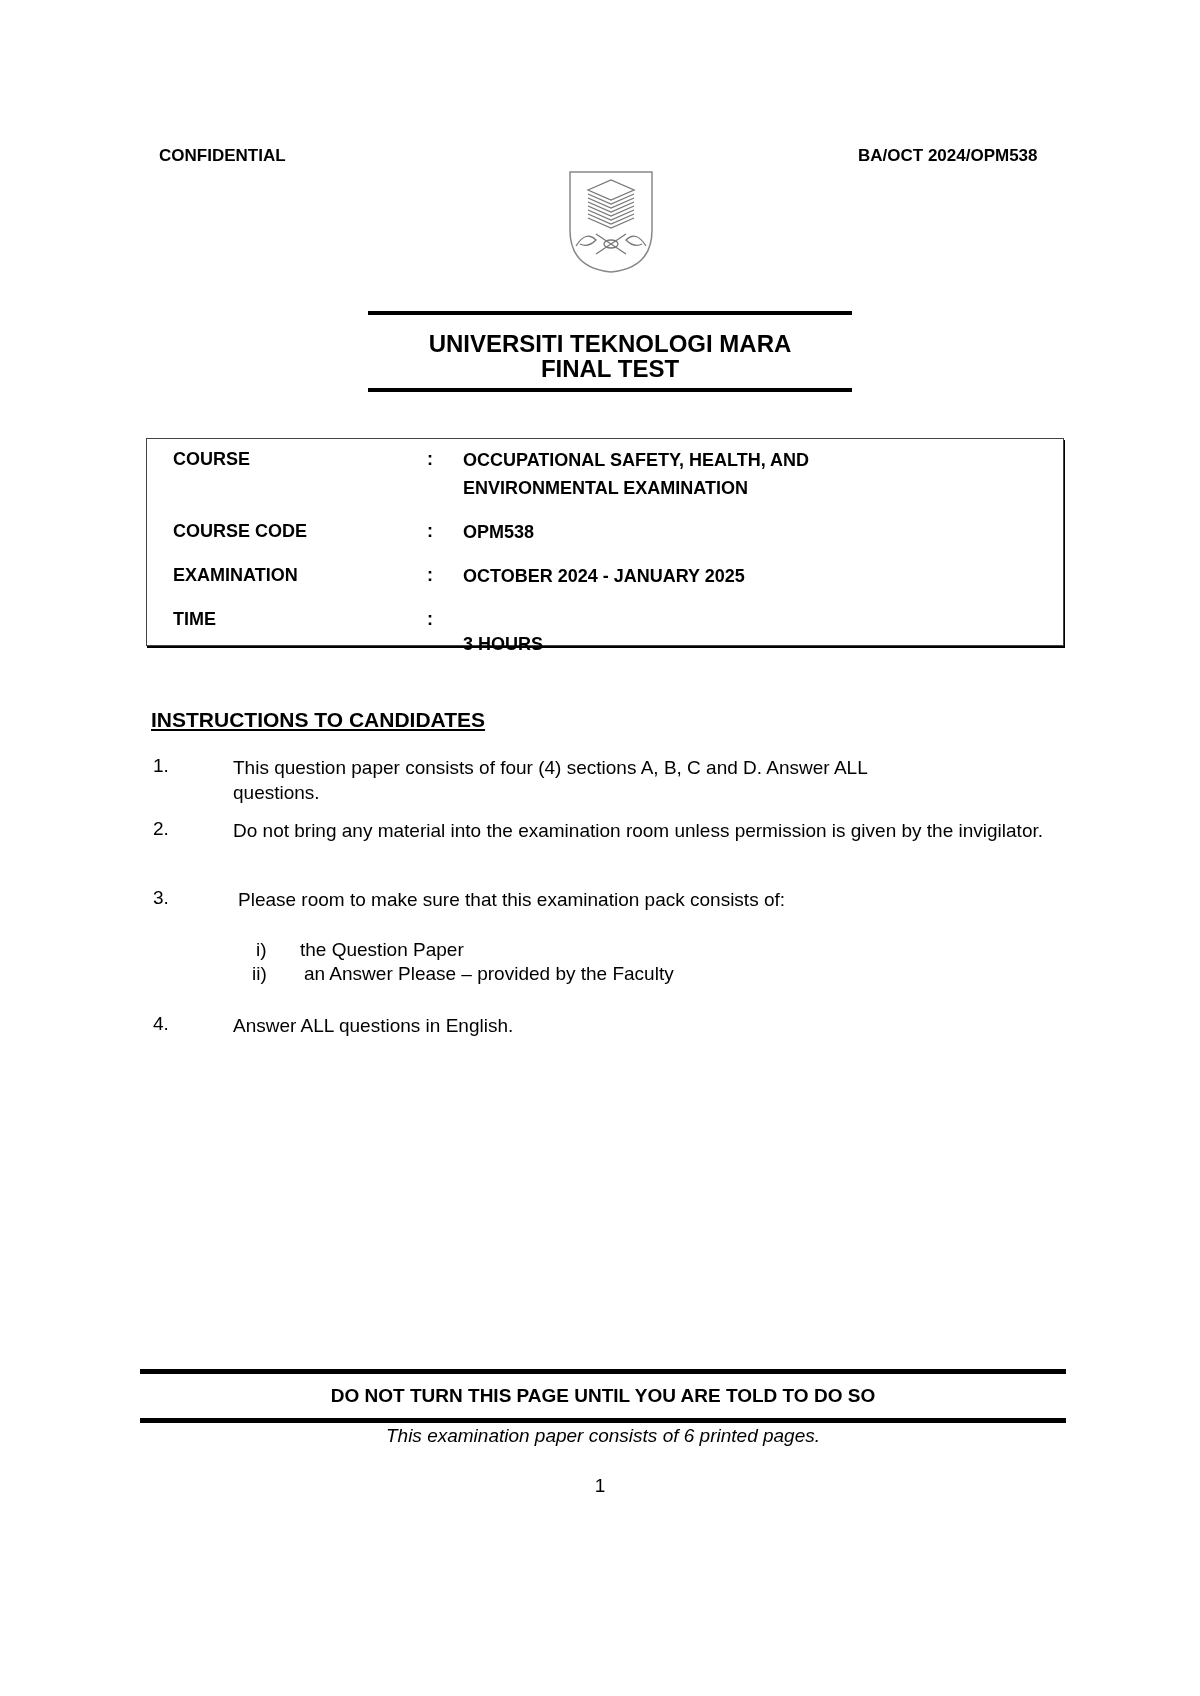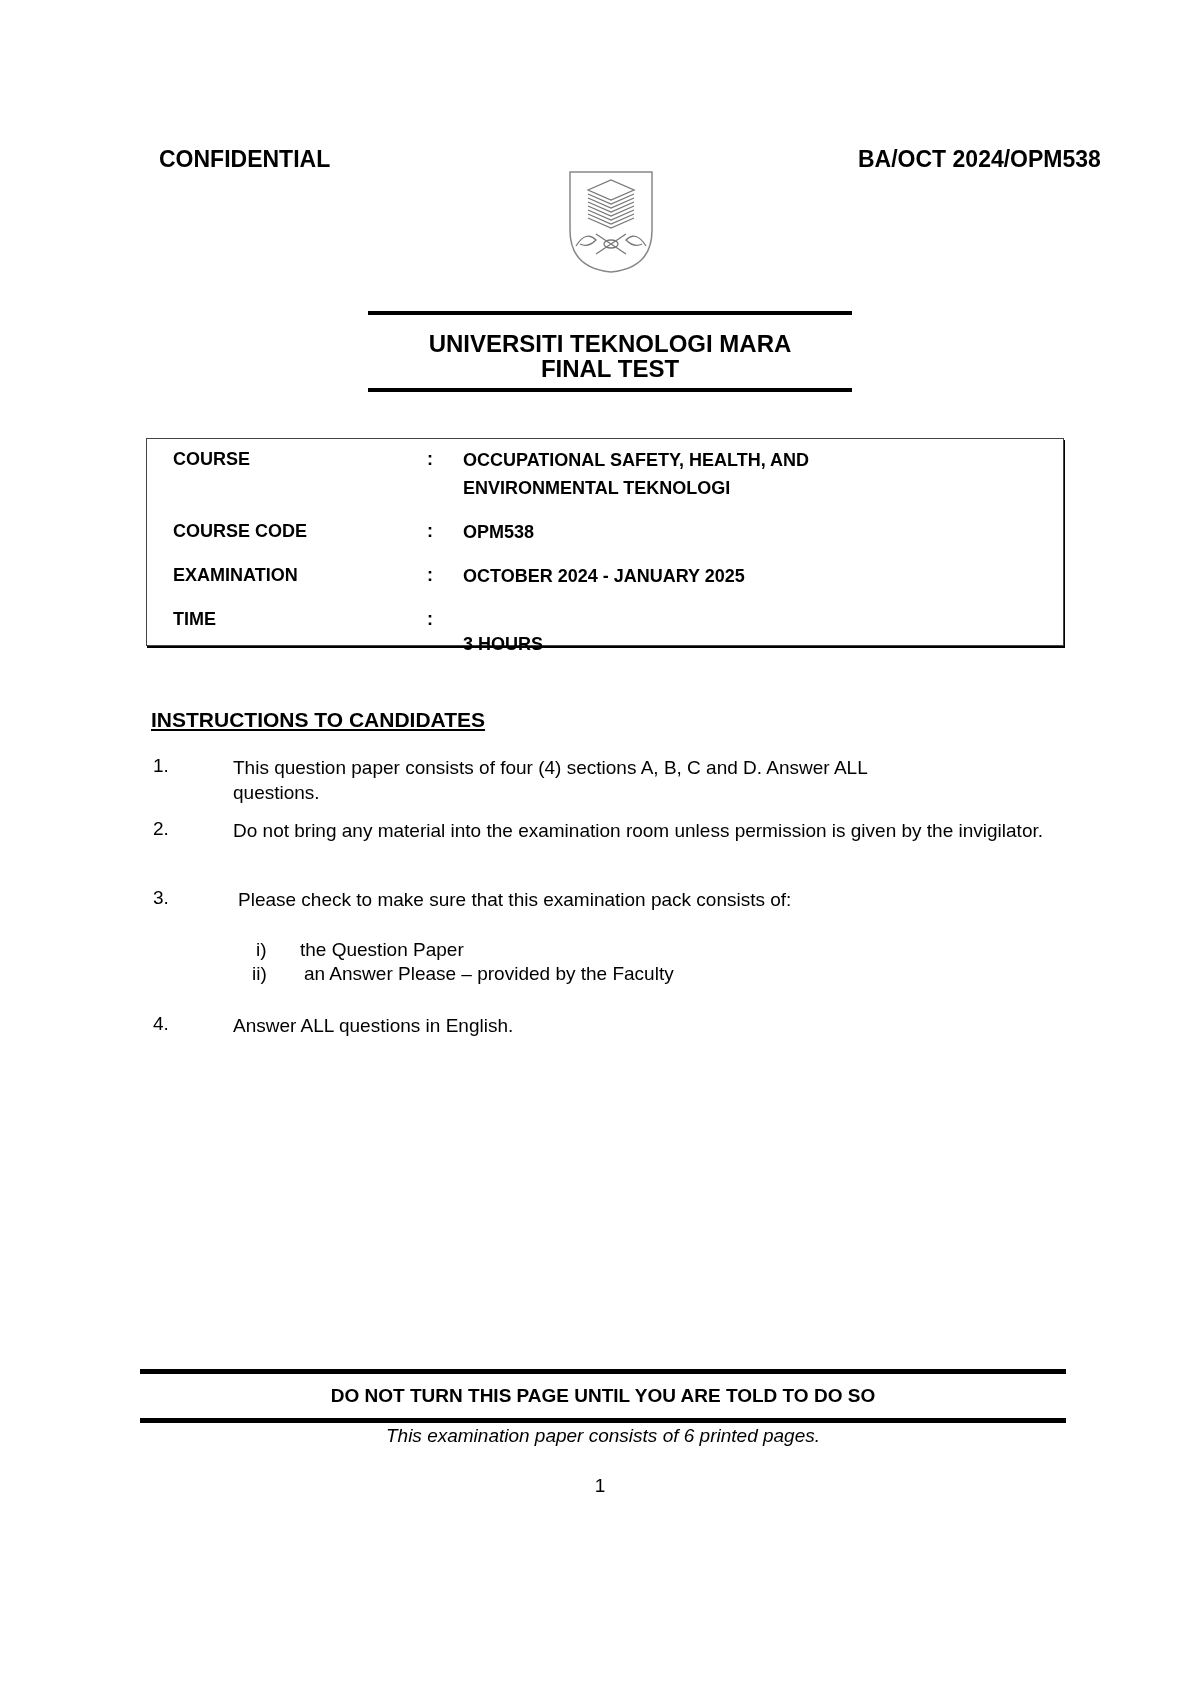--- a/index.html
+++ b/index.html
@@ -1,19 +1,19 @@
 <!DOCTYPE html>
 <html><head>
 <meta charset="utf-8">
 <style>
   html, body { margin:0; padding:0; background:#ffffff; }
   body { width:1200px; height:1696px; position:relative; overflow:hidden;
          font-family:"Liberation Sans", sans-serif; color:#000; }
   .abs { position:absolute; }
-  .hdr { top:146px; font-size:23px; font-weight:bold; }
+  .hdr { top:146px; font-size:17px; font-weight:bold; }
   .rule { position:absolute; background:#000; }
   .uni { left:340px; width:442px; text-align:center; font-size:24px; font-weight:bold; }
   .infobox { left:146px; top:438px; width:916px; height:206px; border:1px solid #444;
              box-shadow: 1px 2px 0 #000; }
   .row { position:absolute; left:26px; font-size:18px; font-weight:bold; }
   .row .lab { position:absolute; left:0; width:240px; }
   .row .colon { position:absolute; left:254px; }
   .row .val { position:absolute; left:290px; width:560px; line-height:28px; white-space:nowrap; }
   .instr-title { left:151px; top:708px; font-size:21px; font-weight:bold; text-decoration:underline; }
   .item { position:absolute; font-size:19px; }
@@ -52,21 +52,21 @@
 <div class="rule" style="left:368px; top:311px; width:484px; height:4px;"></div>
 <div class="abs uni" style="left:368px; width:484px; top:330px;">UNIVERSITI TEKNOLOGI MARA</div>
 <div class="abs uni" style="left:368px; width:484px; top:355px;">FINAL TEST</div>
 <div class="rule" style="left:368px; top:388px; width:484px; height:4px;"></div>
 
 <div class="abs infobox">
   <div class="row" style="top:10px;">
     <span class="lab">COURSE</span>
     <span class="colon">:</span>
     <span class="val" style="top:-3px;">OCCUPATIONAL SAFETY, HEALTH, AND</span>
-    <span class="val" style="top:25px;">ENVIRONMENTAL TEKNOLOGI</span>
+    <span class="val" style="top:25px;">ENVIRONMENTAL EXAMINATION</span>
   </div>
   <div class="row" style="top:82px;">
     <span class="lab">COURSE CODE</span>
     <span class="colon">:</span>
     <span class="val" style="top:-3px;">OPM538</span>
   </div>
   <div class="row" style="top:126px;">
     <span class="lab">EXAMINATION</span>
     <span class="colon">:</span>
     <span class="val" style="top:-3px;">OCTOBER 2024 - JANUARY 2025</span>
@@ -86,21 +86,21 @@
   <span class="txt" style="top:25px;">questions.</span>
 </div>
 
 <div class="item" style="left:0; top:818px; width:1200px;">
   <span class="num">2.</span>
   <span class="txt" style="top:0; width:960px; white-space:nowrap;">Do not bring any material into the examination room unless permission is given by the invigilator.</span>
 </div>
 
 <div class="item" style="left:0; top:887px; width:1200px;">
   <span class="num">3.</span>
-  <span class="txt" style="top:0; left:238px;">Please check to make sure that this examination pack consists of:</span>
+  <span class="txt" style="top:0; left:238px;">Please room to make sure that this examination pack consists of:</span>
 </div>
 <div class="sub" style="left:256px; top:939px;">i)</div>
 <div class="sub" style="left:300px; top:939px;">the Question Paper</div>
 <div class="sub" style="left:252px; top:963px;">ii)</div>
 <div class="sub" style="left:304px; top:963px;">an Answer Please – provided by the Faculty</div>
 
 <div class="item" style="left:0; top:1013px; width:1200px;">
   <span class="num">4.</span>
   <span class="txt" style="top:0;">Answer ALL questions in English.</span>
 </div>

